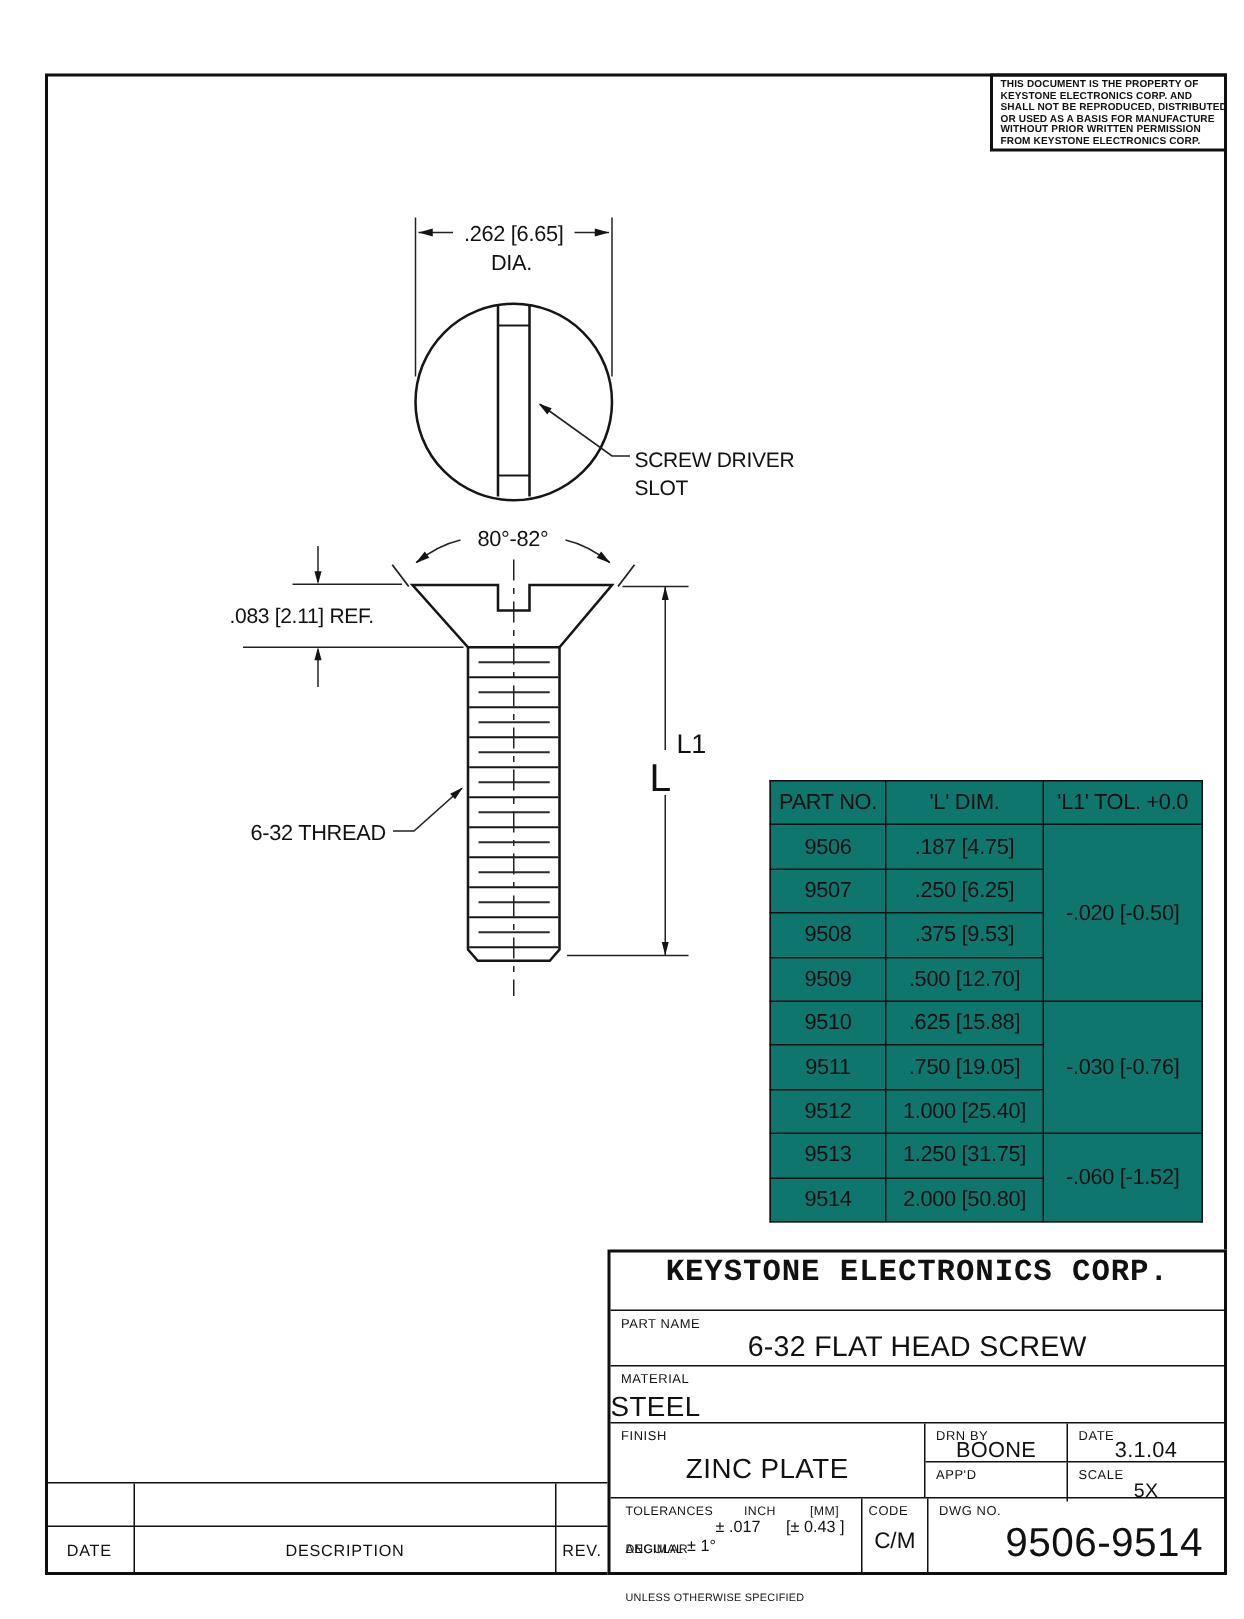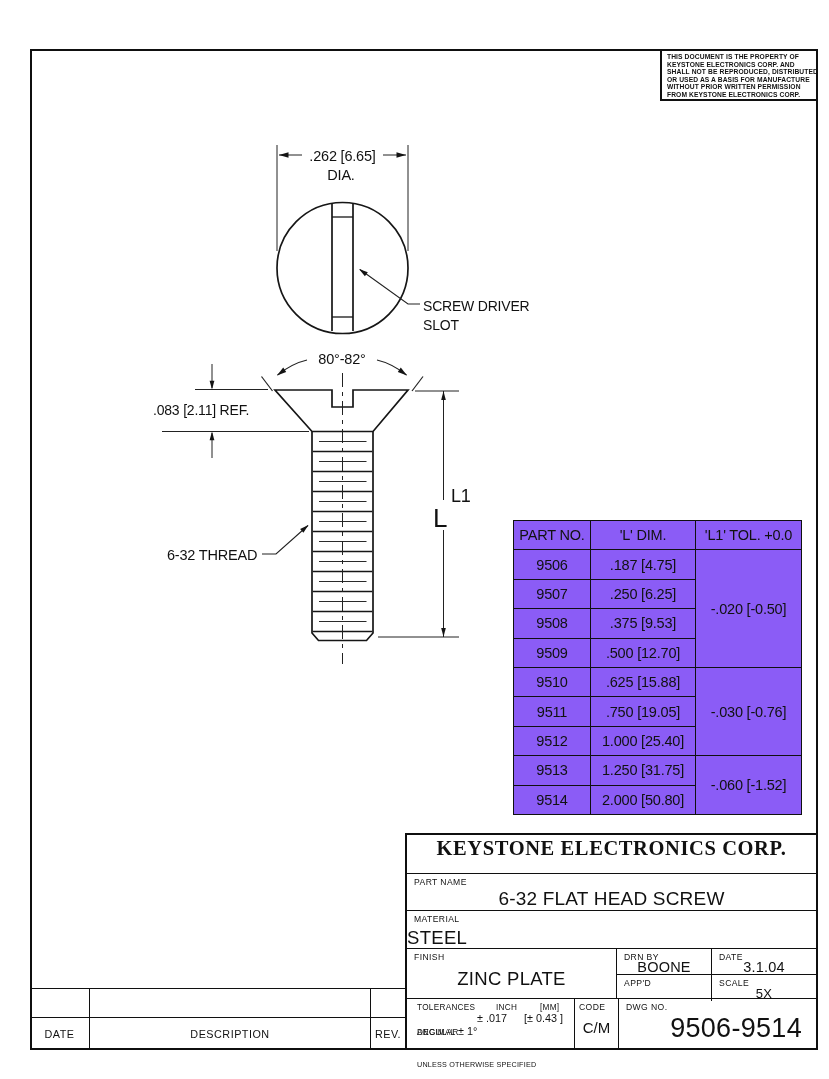--- a/index.html
+++ b/index.html
@@ -12,32 +12,32 @@
   
   .notice{left:660px;top:49px;width:158px;height:52px;border:2.2px solid #101010;
     box-sizing:border-box;padding:2px 0 0 5px;}
   .notice div{font-size:6.7px;font-weight:bold;line-height:7.6px;
     letter-spacing:.1px;white-space:nowrap;}
   
   svg{position:absolute;overflow:visible;}
   svg text{font-family:"Liberation Sans",sans-serif;letter-spacing:-.2px;}
   
   .parts-table{left:513px;top:520px;width:288px;border-collapse:collapse;
-    table-layout:fixed;font-size:14.5px;background:#8b5cf6;}
+    table-layout:fixed;font-size:14.5px;background:#0f766e;}
   .parts-table th,.parts-table td{border:1.6px solid #101010;height:28.4px;
     text-align:center;vertical-align:middle;padding:0;font-weight:normal;
     letter-spacing:-.2px;white-space:nowrap;}
   
   .tblock{left:405px;top:833px;width:413px;height:217px;border:2.2px solid #0f0f0f;
     box-sizing:border-box;background:#fff;display:flex;flex-direction:column;}
   .tblock .lab{font-size:8.6px;letter-spacing:.4px;display:block;
     padding:3px 0 0 7px;white-space:nowrap;}
   .tb-company{height:39px;border-bottom:1.6px solid #101010;text-align:center;
     box-sizing:border-box;padding-top:3px;}
-  .tb-company .co{font-family:Liberation Serif, serif;font-weight:bold;
+  .tb-company .co{font-family:Liberation Mono, monospace;font-weight:bold;
     font-size:20.5px;letter-spacing:.6px;line-height:21px;}
   .tb-company .addr{font-size:13px;line-height:14px;letter-spacing:.2px;}
   .tb-partname{height:37px;border-bottom:1.6px solid #101010;box-sizing:border-box;}
   .tb-partname .val{text-align:center;font-size:19px;letter-spacing:.2px;margin-top:1px;}
   .tb-material{height:38px;border-bottom:1.6px solid #101010;box-sizing:border-box;}
   .tb-material .val{font-size:18.5px;letter-spacing:.3px;margin-top:3px;}
   .tb-finishrow{height:50px;border-bottom:1.6px solid #101010;box-sizing:border-box;
     display:flex;}
   .tb-finish{width:210px;border-right:1.6px solid #101010;box-sizing:border-box;}
   .tb-finish .val{text-align:center;font-size:18.5px;letter-spacing:.3px;margin-top:6px;}

